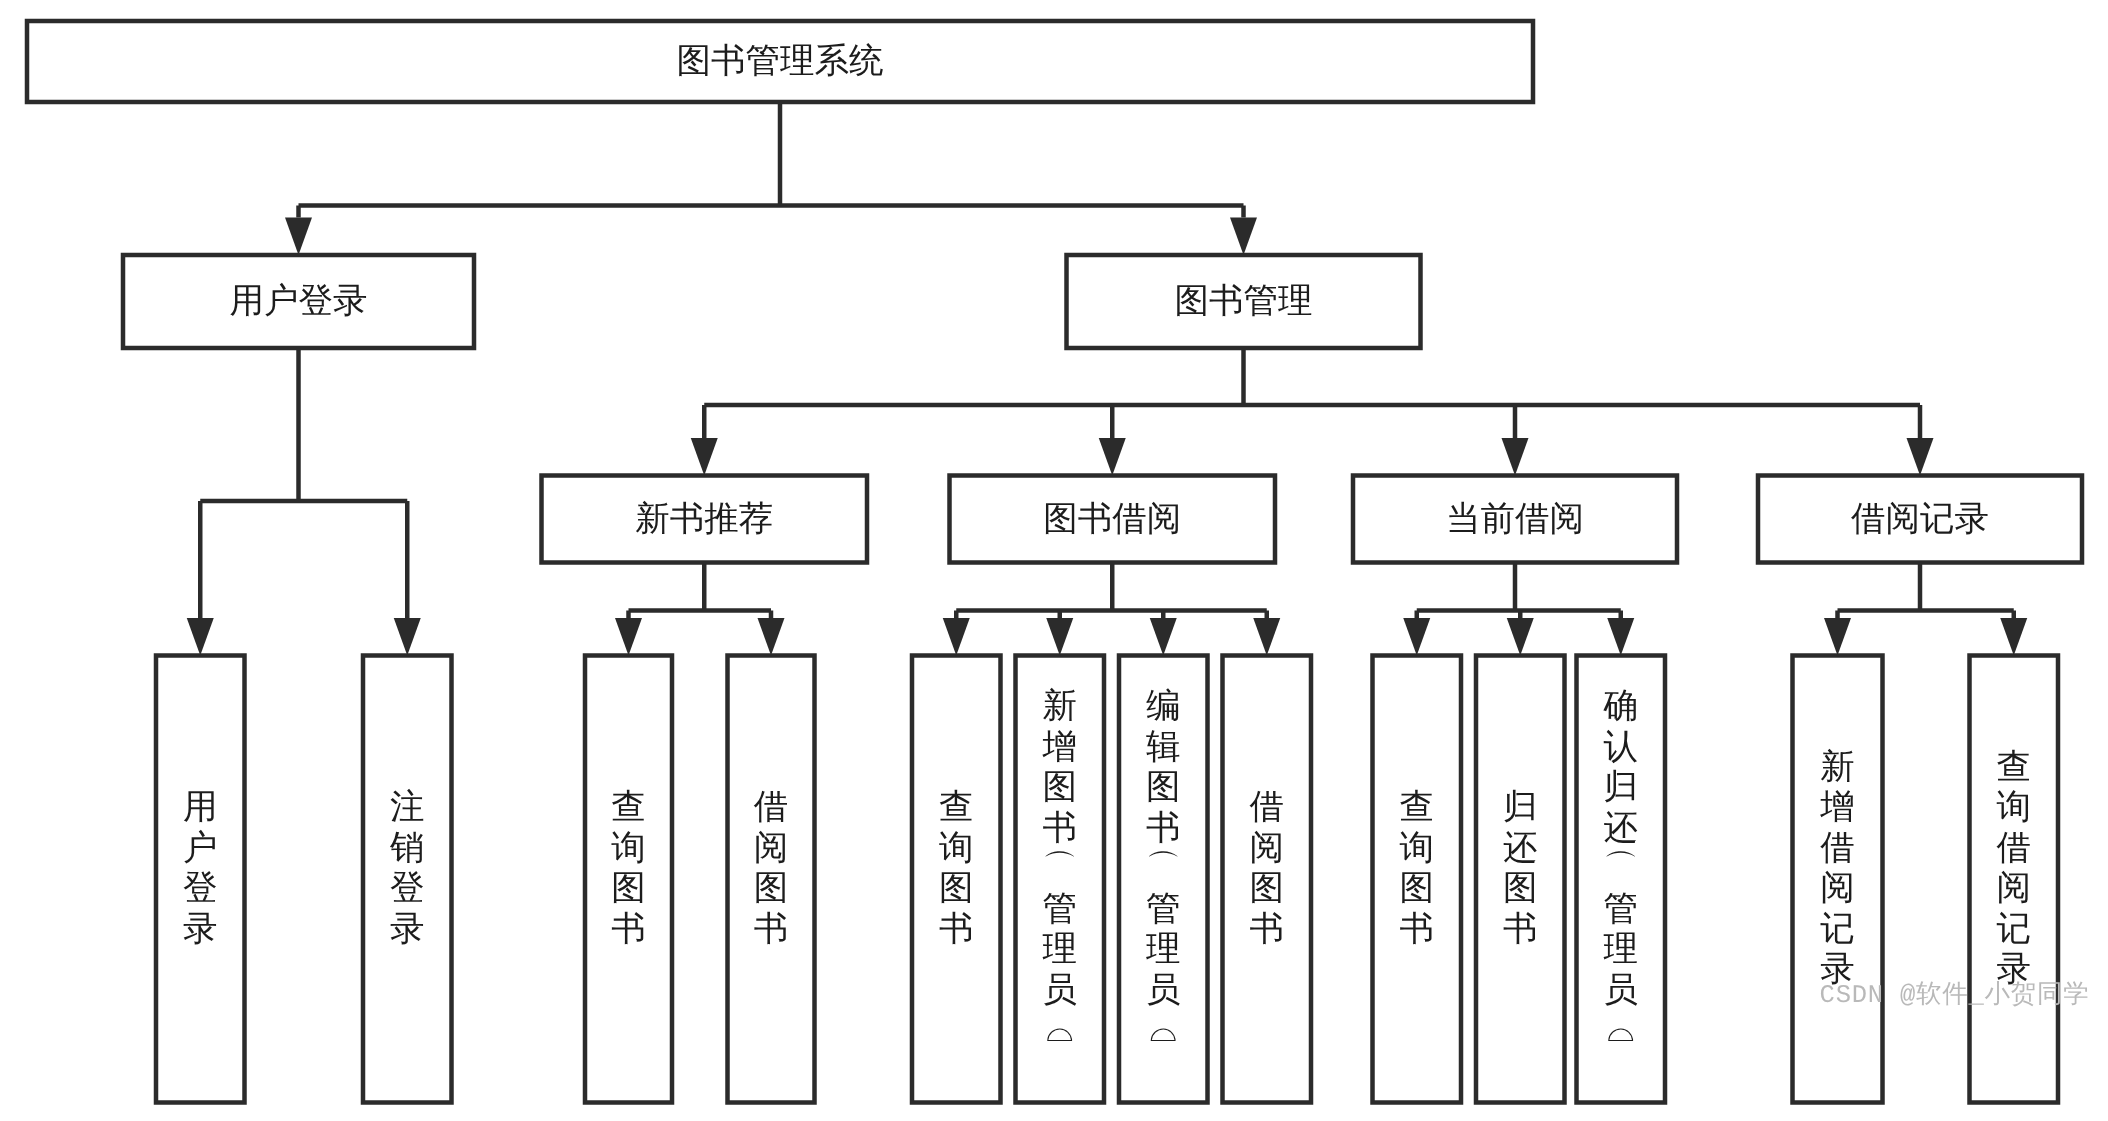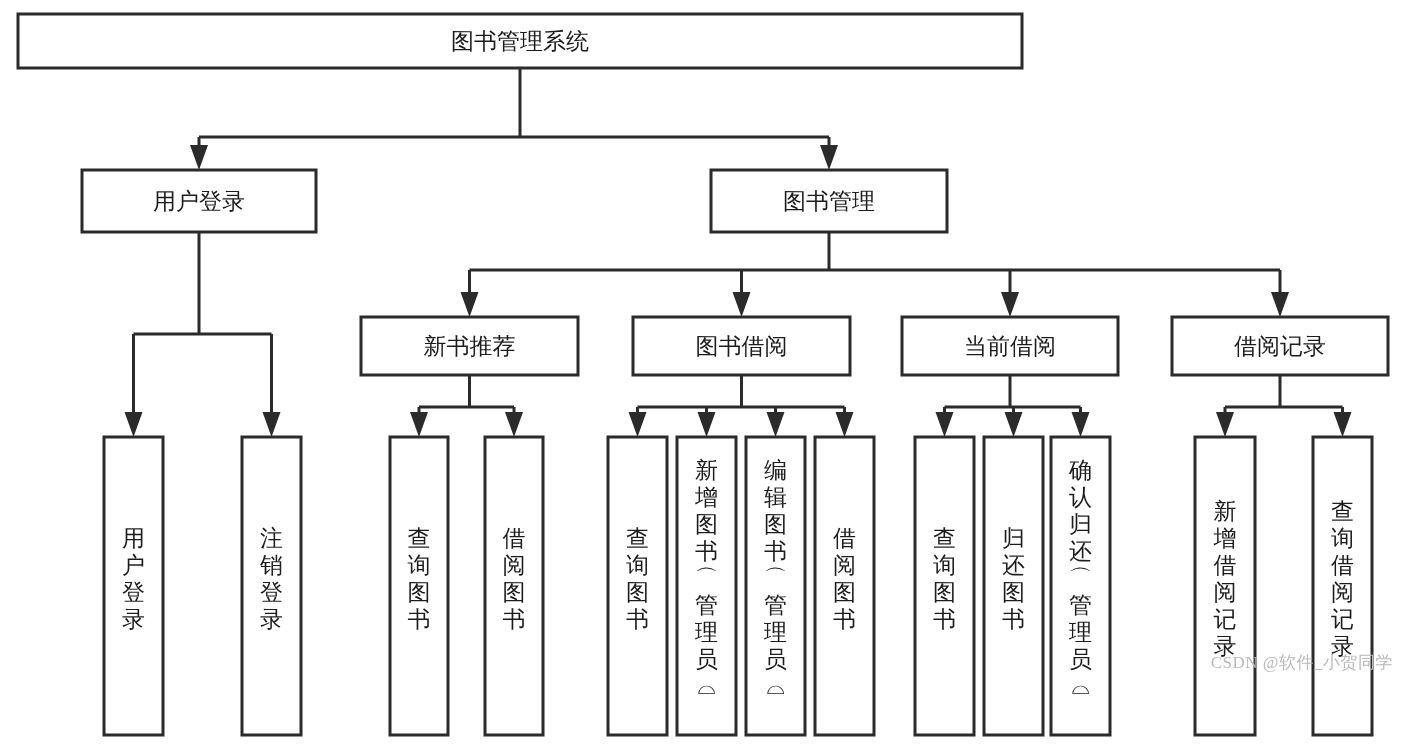--- a/index.html
+++ b/index.html
@@ -50,21 +50,21 @@
     stroke-linecap: butt;
   }
   .arrow-head {
     fill: #2b2b2b;
     stroke: none;
   }
   .watermark {
     position: absolute;
     right: 12px;
     bottom: 6px;
-    font-family: Liberation Serif, serif;
+    font-family: Liberation Mono, monospace;
     font-size: 17px;
     color: #b9b9b9;
     letter-spacing: 0.5px;
     white-space: nowrap;
     user-select: none;
     margin-top: 28px;
   }
 </style>
 </head>
 <body>

